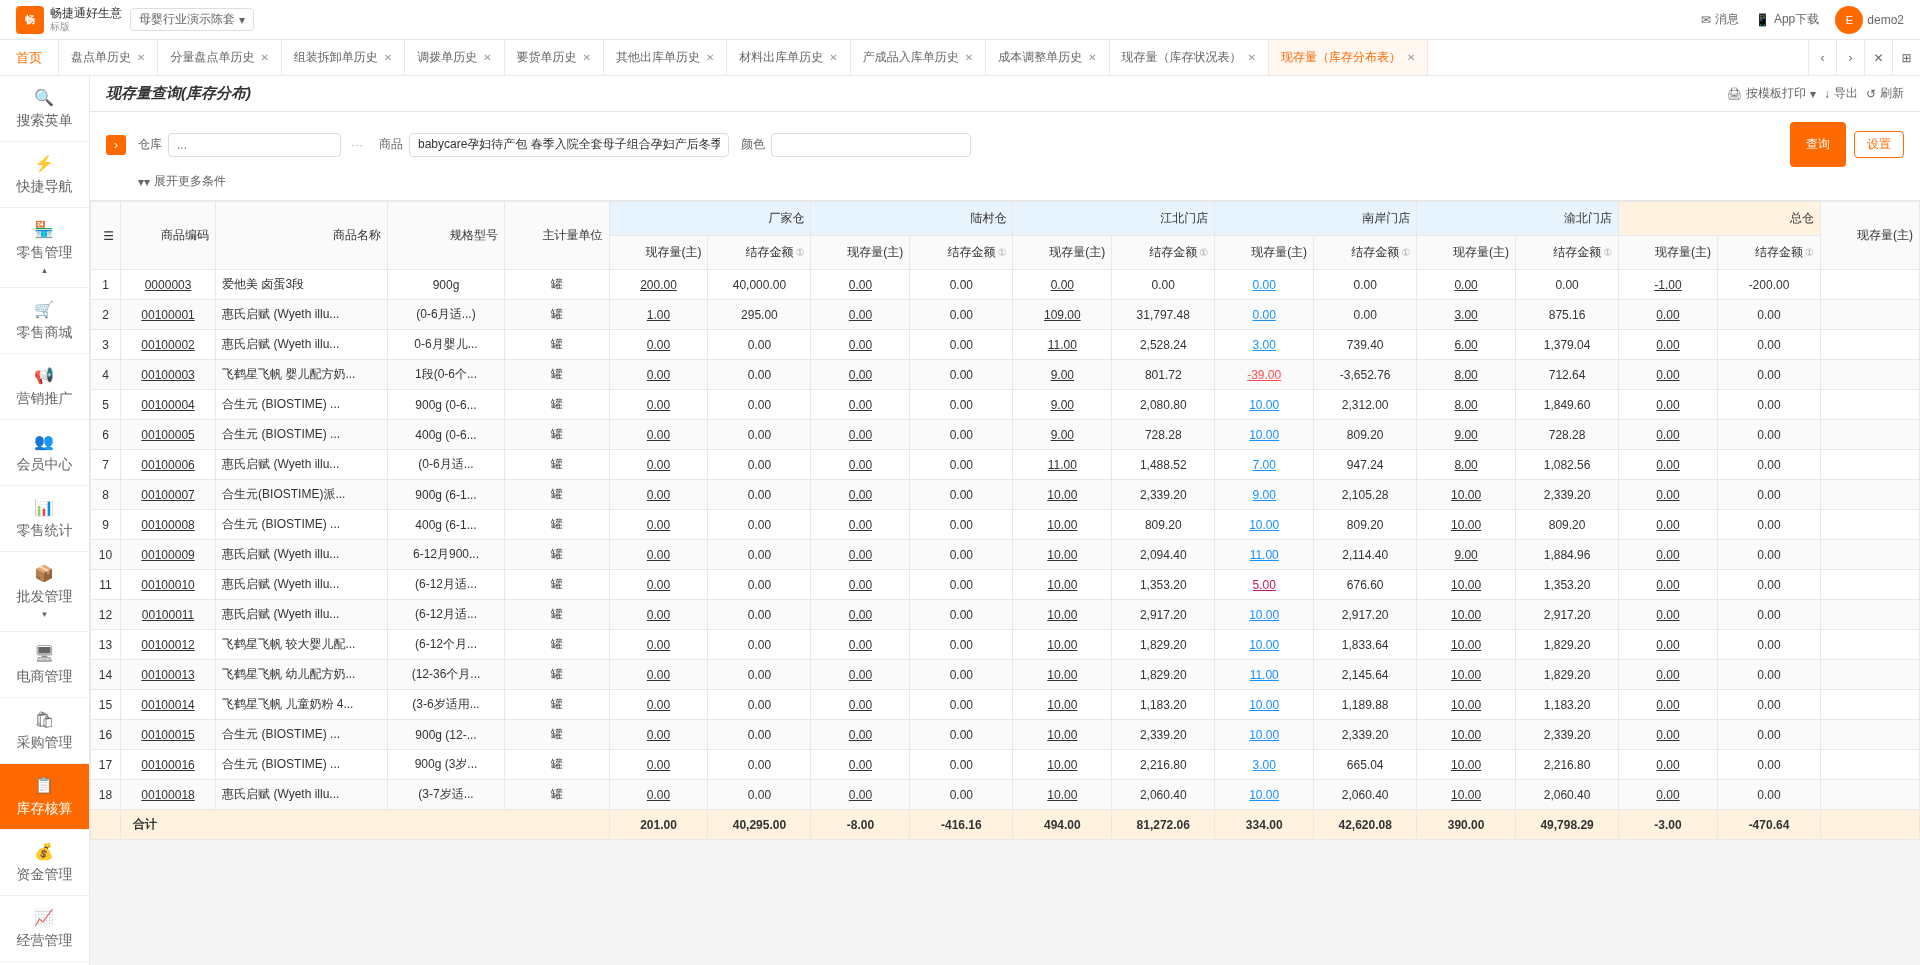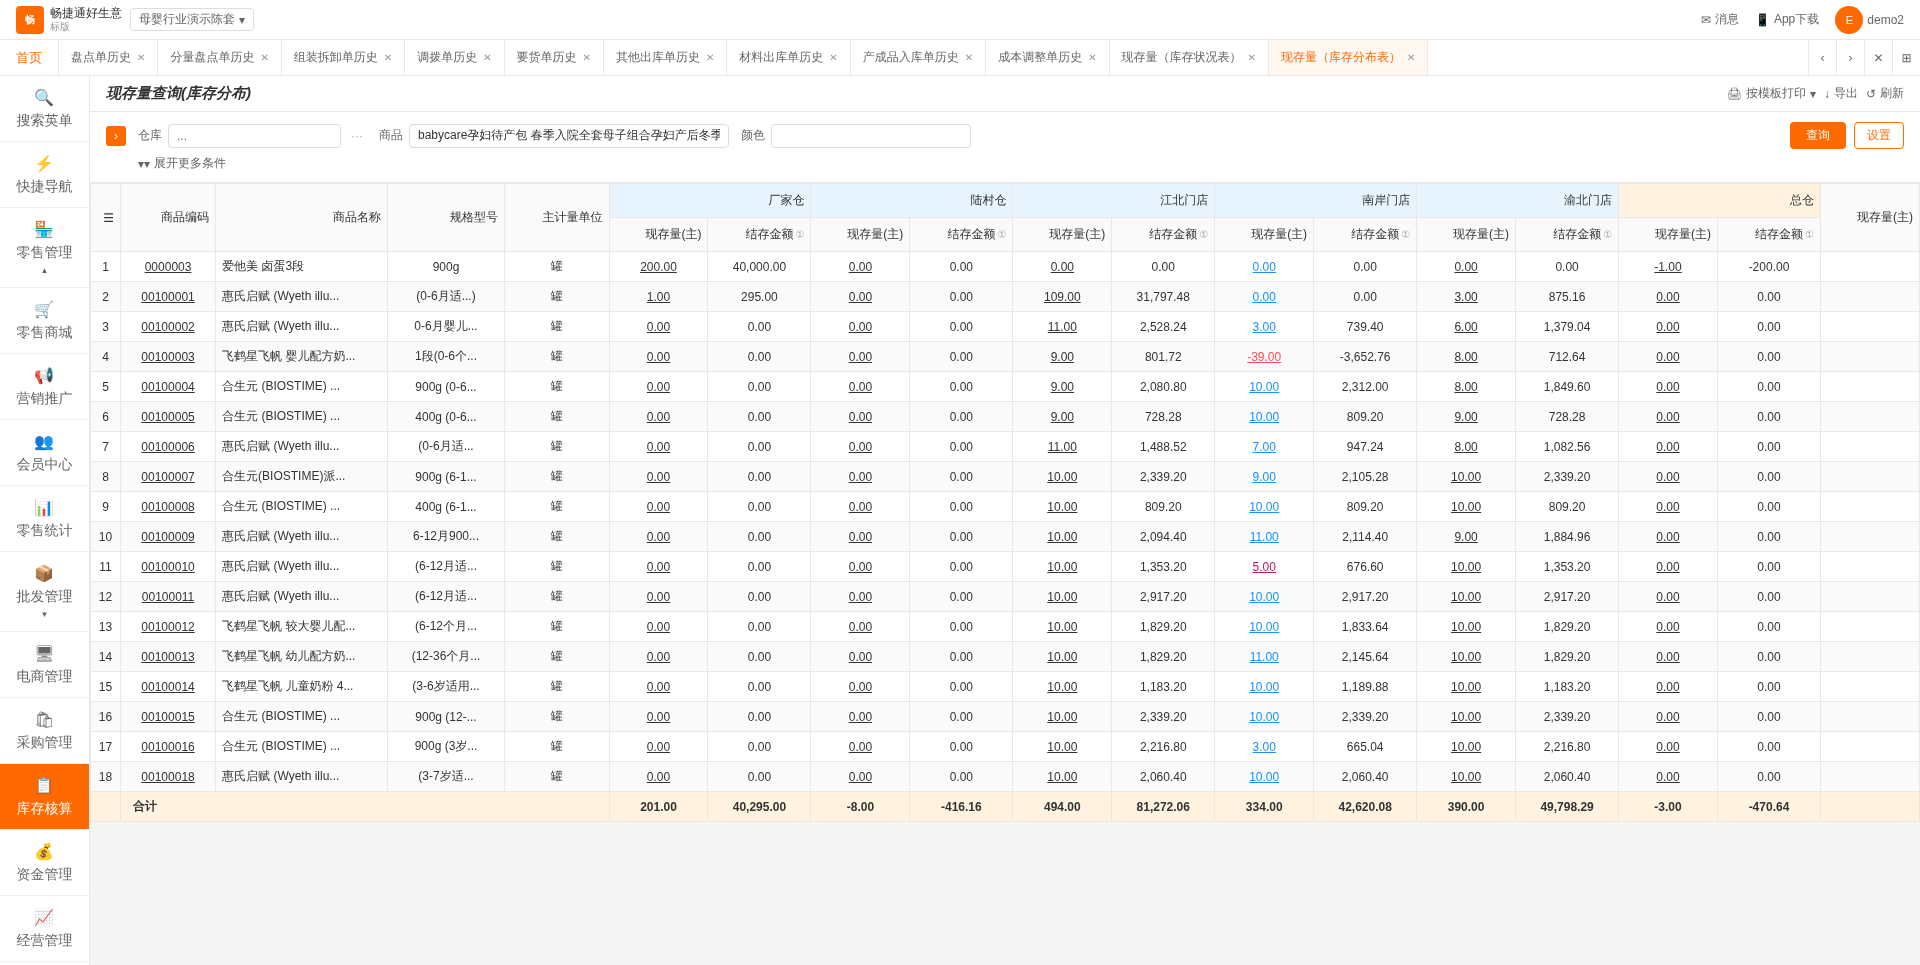--- a/index.html
+++ b/index.html
@@ -46,21 +46,21 @@
     .page-action-btn { display: flex; align-items: center; gap: 4px; color: #666; cursor: pointer; font-size: 12px; }
 
     
     .search-area { background: #fff; padding: 10px 16px; border-bottom: 1px solid #e8e8e8; }
     .search-row { display: flex; align-items: center; gap: 12px; flex-wrap: wrap; }
     .search-field { display: flex; align-items: center; gap: 6px; }
     .search-label { color: #666; white-space: nowrap; font-size: 12px; }
     .search-input { border: 1px solid #ddd; border-radius: 4px; padding: 4px 8px; font-size: 12px; color: #333; min-width: 80px; }
     .search-input-wide { min-width: 320px; max-width: 400px; }
     .search-input-color { min-width: 200px; }
-    .btn-query { background: #ff6a00; color: #fff; border: none; border-radius: 4px; padding: 5px 16px; cursor: pointer; font-size: 12px; }
+    .btn-query { background: #ff6a00; color: #fff; border: none; border-radius: 4px; padding: 14px 16px; cursor: pointer; font-size: 12px; }
     .btn-setting { background: #fff; color: #ff6a00; border: 1px solid #ff6a00; border-radius: 4px; padding: 4px 12px; cursor: pointer; font-size: 12px; }
     .expand-btn { color: #666; background: none; border: none; cursor: pointer; font-size: 11px; display: flex; align-items: center; gap: 4px; }
     .orange-arrow { width: 20px; height: 20px; background: #ff6a00; border-radius: 3px; display: flex; align-items: center; justify-content: center; color: #fff; font-size: 12px; cursor: pointer; }
     .ellipsis-btn { color: #aaa; cursor: pointer; padding: 0 4px; }
 
     
     .table-area { flex: 1; overflow: auto; padding: 0; background: #f5f5f5; }
     .data-table { width: 100%; border-collapse: collapse; background: #fff; font-size: 12px; }
     .data-table th { background: #fafafa; padding: 8px 6px; text-align: right; border: 1px solid #e8e8e8; color: #333; font-weight: 500; white-space: nowrap; position: sticky; top: 0; z-index: 2; }
     .data-table td { padding: 6px 6px; text-align: center; border: 1px solid #e8e8e8; color: #333; white-space: nowrap; }

